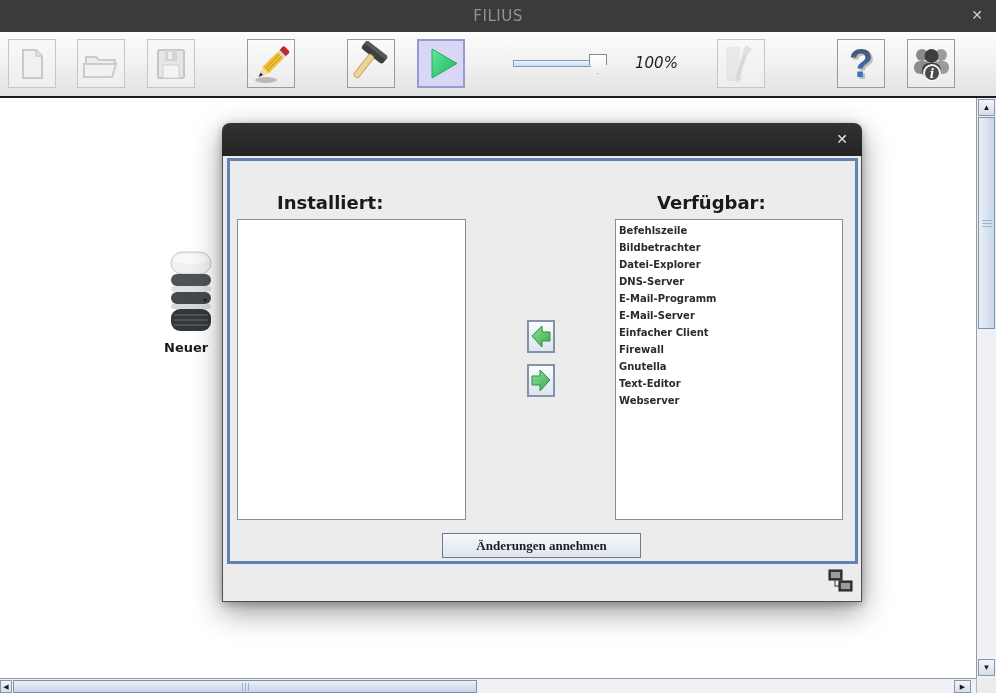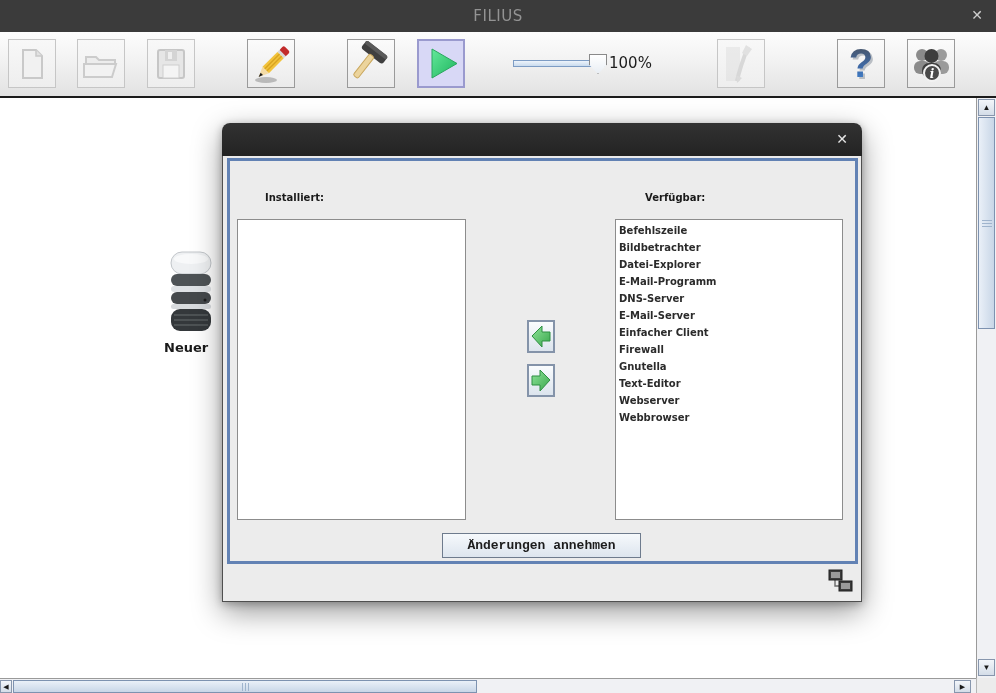--- a/index.html
+++ b/index.html
@@ -21,21 +21,21 @@
     background:linear-gradient(#fbfbfb,#ebebeb);border:1px solid #9a9a9a;cursor:pointer;}
   .tb svg{display:block;margin:auto;}
   .tb.disabled{border-color:#c6c6c6;background:linear-gradient(#f8f8f8,#eeeeee);}
   .tb.selected{background:#d8d8f6;border:2px solid #9a9ace;}
 
   .slider-track{position:absolute;left:513px;top:28px;width:92px;height:7px;
     background:linear-gradient(#eef4fb,#c9dbee);border:1px solid #7d9cc4;}
   .slider-handle{position:absolute;left:589px;top:22px;width:18px;height:20px;
     background:linear-gradient(#ffffff,#e9eef4);border:1px solid #8a8a8a;
     clip-path:polygon(0 0,100% 0,100% 52%,50% 100%,0 52%);cursor:pointer;}
-  .zoom-label{position:absolute;left:609px;top:22px;font-size:15px;color:#1c1c1c;}
+  .zoom-label{position:absolute;left:635px;top:22px;font-size:15px;color:#1c1c1c;font-style:italic;}
 
   
   .workspace{position:absolute;left:0;top:98px;width:976px;height:580px;background:#ffffff;}
   .node{position:absolute;left:169px;top:150px;width:44px;height:92px;}
   .node-label{position:absolute;left:-5px;top:92px;font-size:13px;font-weight:bold;color:#1a1a1a;white-space:nowrap;}
 
   
   .vsb{position:absolute;right:0;top:98px;width:20px;height:580px;background:#f0f1f4;border-left:1px solid #9a9a9a;}
   .hsb{position:absolute;left:0;bottom:0;width:976px;height:15px;background:#f0f1f4;border-top:1px solid #9a9a9a;}
   .sb-btn{position:absolute;background:linear-gradient(#f3f6fa,#d4dde8);border:1px solid #8796ad;
@@ -74,37 +74,37 @@
     background-image:radial-gradient(#b6c6da 1px,transparent 1px);
     background-size:4px 4px;border-bottom:1px solid #93a5c4;}
   .if-title{position:absolute;left:27px;top:4px;font-size:13px;font-weight:bold;color:#141414;
     background:#dde7f2;padding:0 6px 0 2px;}
   .if-icon{position:absolute;left:6px;top:4px;}
   .if-btn{position:absolute;top:3px;width:18px;height:18px;cursor:pointer;}
   .if-btn.restore{right:32px;}
   .if-btn.closebox{right:6px;}
 
   .if-content{position:absolute;left:0;top:25px;width:625px;height:375px;}
-  .col-label{position:absolute;top:6px;font-size:10px;font-weight:bold;color:#1a1a1a;}
+  .col-label{position:absolute;top:6px;font-size:18px;font-weight:bold;color:#1a1a1a;margin-left:12px;}
   .col-label.installed{left:35px;}
   .col-label.available{left:415px;}
   .listbox{position:absolute;top:33px;width:229px;height:301px;background:#fff;
     border:1px solid #8c8c8c;overflow:hidden;padding-top:2px;cursor:default;}
   .listbox.installed{left:7px;}
   .listbox.available{left:385px;width:228px;}
   .sw-item{font-size:10px;font-weight:bold;color:#2b2b2b;line-height:17px;padding-left:3px;white-space:nowrap;}
 
   .arrow-btn{position:absolute;left:297px;width:28px;height:33px;padding:0;cursor:pointer;
     background:linear-gradient(#fafcfe,#dce4ed);border:2px solid #8493a9;}
   .arrow-btn.to-installed{top:134px;}
   .arrow-btn.to-available{top:178px;}
 
   .apply-btn{position:absolute;left:212px;top:347px;width:199px;height:25px;cursor:pointer;
     background:linear-gradient(#f6f9fc,#dde5ee);border:1px solid #6e7b8d;
-    font-family:Liberation Mono, monospace;font-size:13px;font-weight:bold;color:#1c1c1c;}
+    font-family:Liberation Serif, serif;font-size:13px;font-weight:bold;color:#1c1c1c;}
 
   .net-icon{position:absolute;right:8px;bottom:8px;}
 </style>
 </head>
 <body>
 
 <div id="app">
 
   <div class="titlebar">
     <span class="title">FILIUS</span>
@@ -251,29 +251,28 @@
 
         <div class="if-content">
           <span class="col-label installed">Installiert:</span>
           <span class="col-label available">Verfügbar:</span>
 
           <div class="listbox installed"></div>
           <div class="listbox available">
               <div class="sw-item">Befehlszeile</div>
               <div class="sw-item">Bildbetrachter</div>
               <div class="sw-item">Datei-Explorer</div>
+              <div class="sw-item">DNS-Server</div>
               <div class="sw-item">E-Mail-Programm</div>
-              <div class="sw-item">DNS-Server</div>
               <div class="sw-item">E-Mail-Server</div>
               <div class="sw-item">Einfacher Client</div>
               <div class="sw-item">Firewall</div>
               <div class="sw-item">Gnutella</div>
               <div class="sw-item">Text-Editor</div>
               <div class="sw-item">Webserver</div>
-              <div class="sw-item">Webbrowser</div>
             </div>
 
           <button class="arrow-btn to-installed">
             <svg width="24" height="29" viewBox="0 0 24 29">
               <defs>
                   <linearGradient id="ag1" x1="0" y1="0" x2="1" y2="1">
                 <stop offset="0" stop-color="#8fe39a"></stop>
                     <stop offset="1" stop-color="#3aa84d"></stop>
               </linearGradient>
                 </defs>

